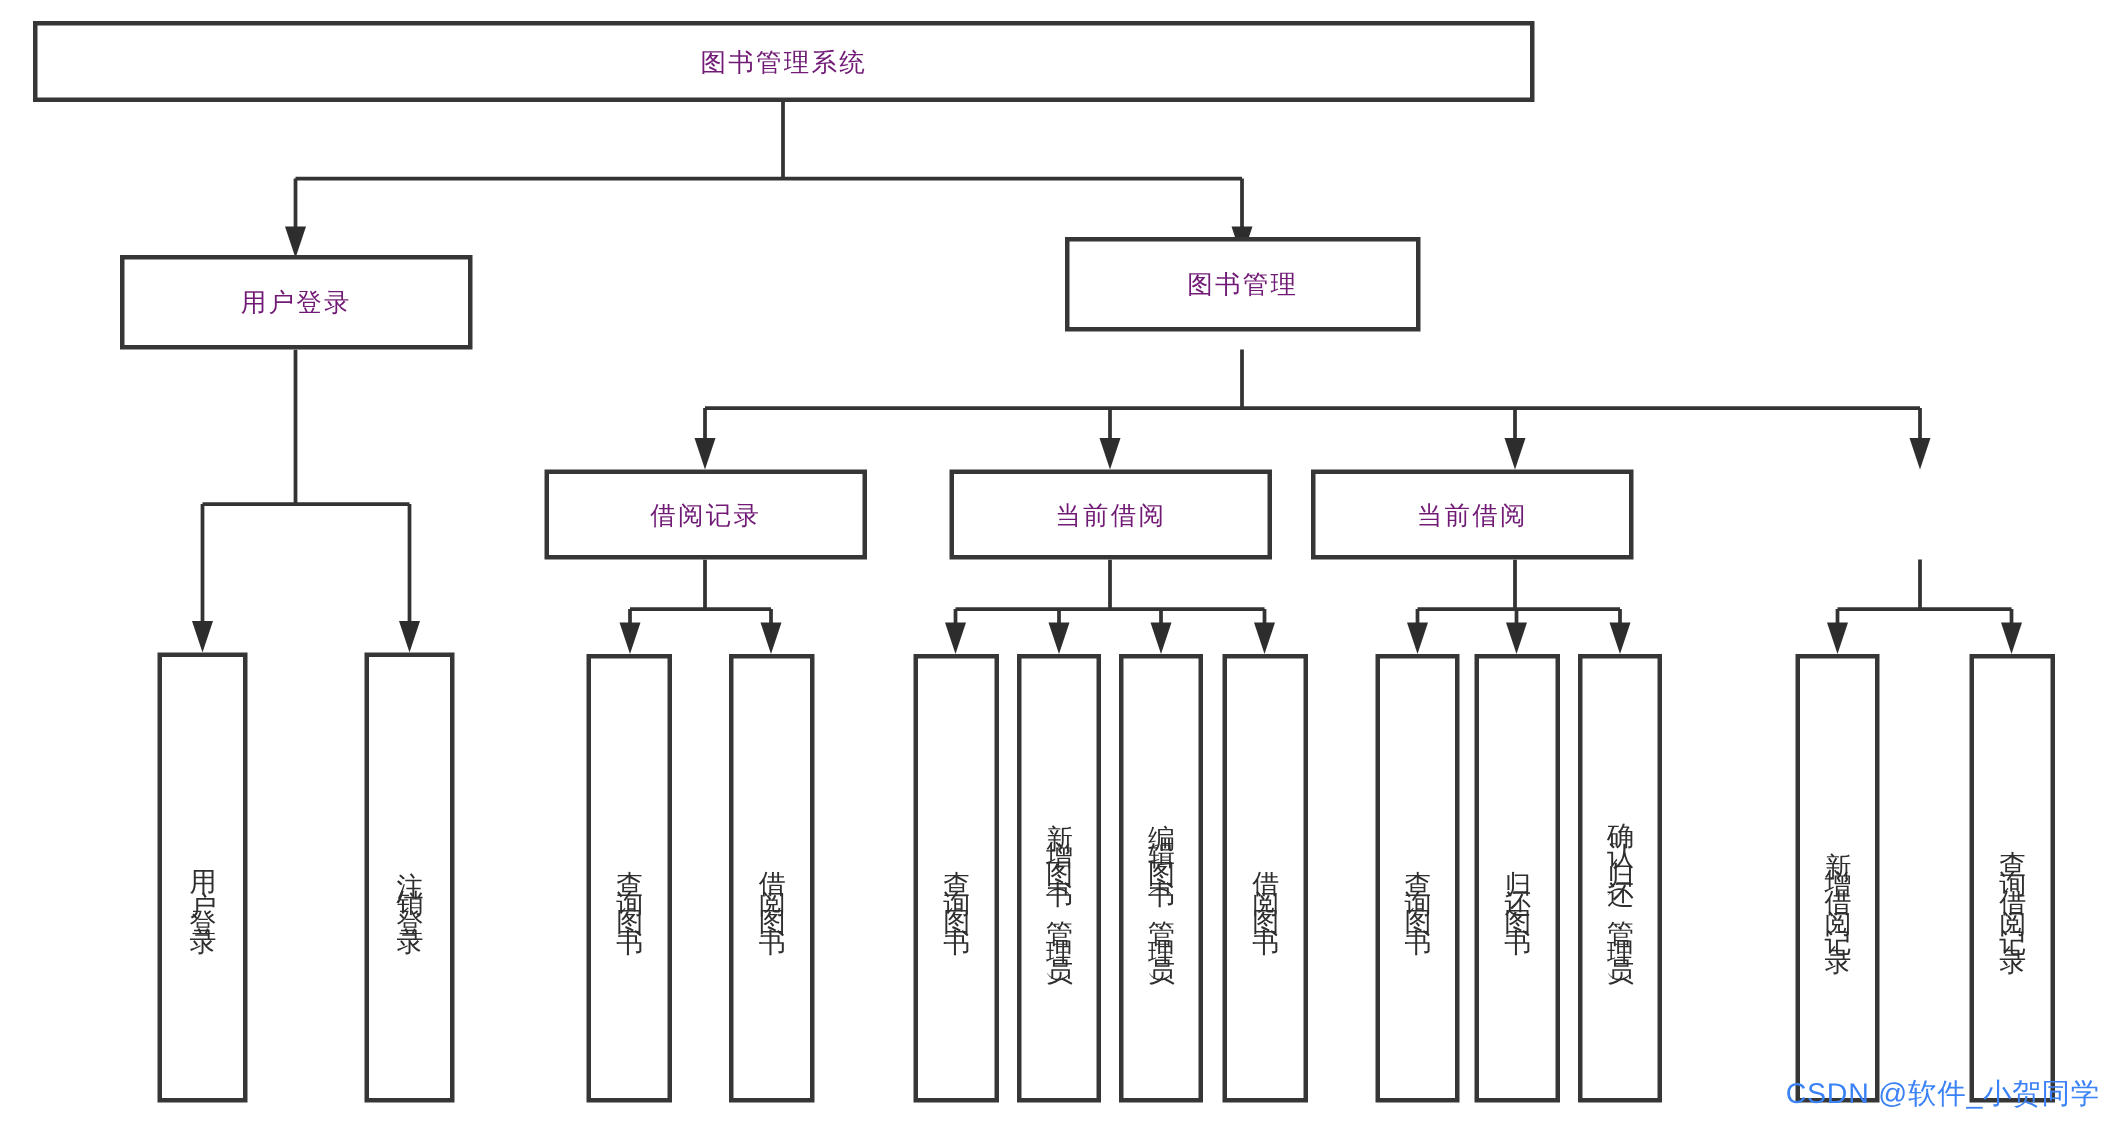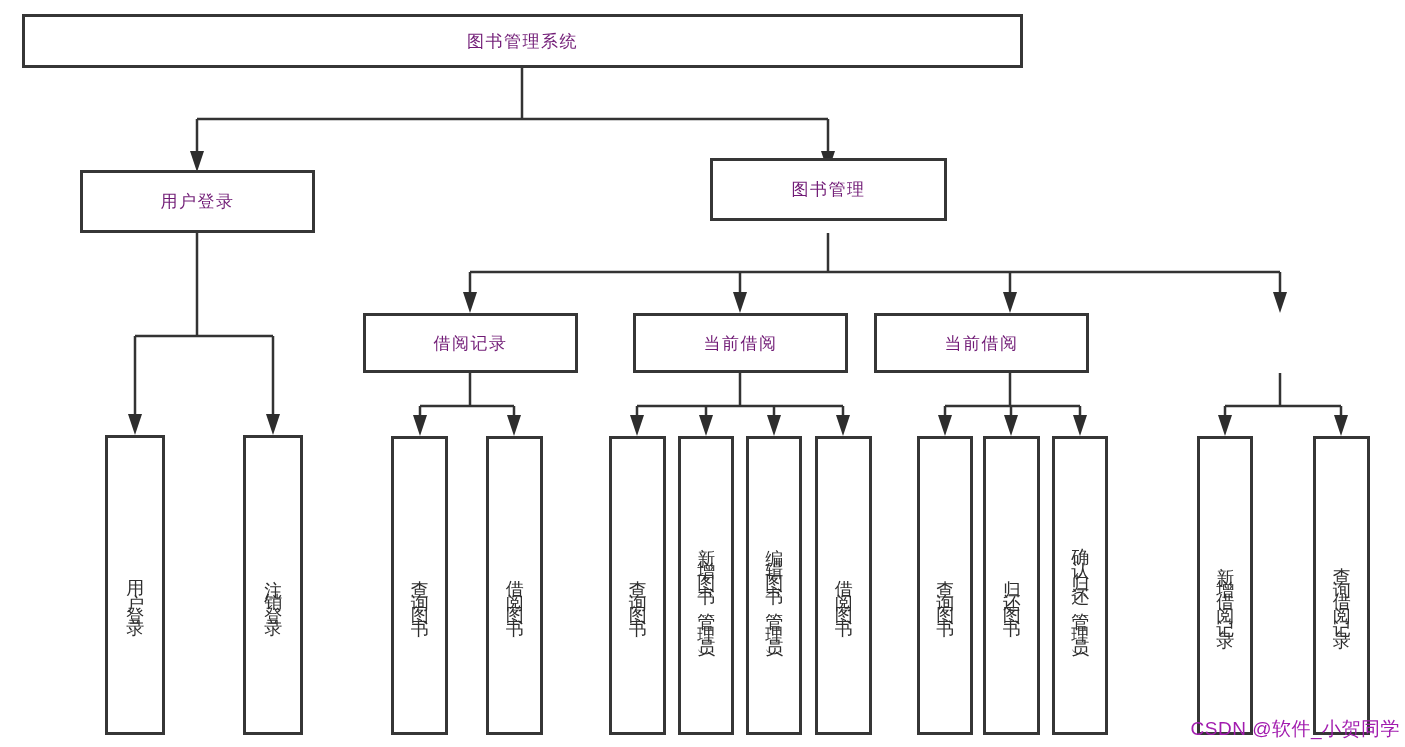--- a/index.html
+++ b/index.html
@@ -46,21 +46,21 @@
     font-size: 18px;
     line-height: 1.15;
     letter-spacing: 13px;
     padding-top: 13px; 
     white-space: nowrap;
   }
   .watermark {
     position: absolute;
     right: 5px;
     bottom: 5px;
-    color: #a21caf;
+    color: #3b82f6;
     font-size: 19px;
     letter-spacing: 0.5px;
     z-index: 3;
   }
   line { stroke: #333333; stroke-width: 2.5; }
   polygon { fill: #2d2d2d; }
 </style>
 </head>
 <body>
 

